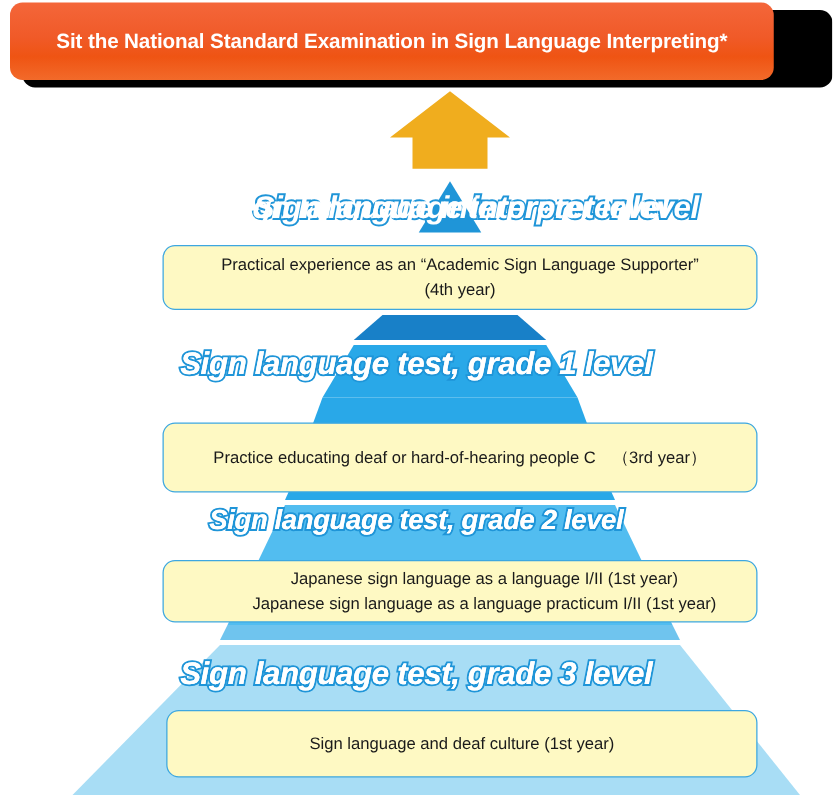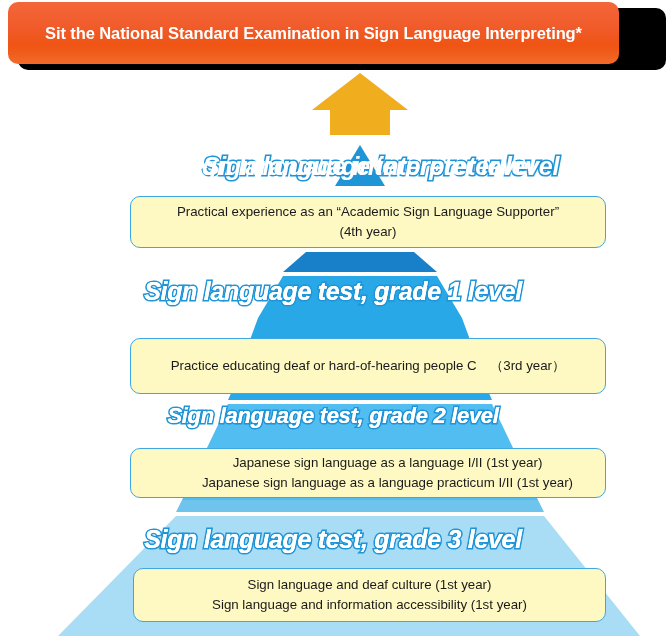--- a/index.html
+++ b/index.html
@@ -171,16 +171,15 @@
     <span class="line">Japanese sign language as a language practicum I/II (1st year)</span>
   </div>
 
   <div class="level-heading" id="h-g3">
     <span class="over">Sign language test, grade 3 level</span>
     <span class="under">Sign language test, grade 3 level</span>
   </div>
 
   <div class="course-box" id="box-4">
     <span class="line">Sign language and deaf culture (1st year)</span>
-    <span class="line">Sign language and information accessibility (1st year)</span>
   </div>
 
 </div>
 
 </body></html>

